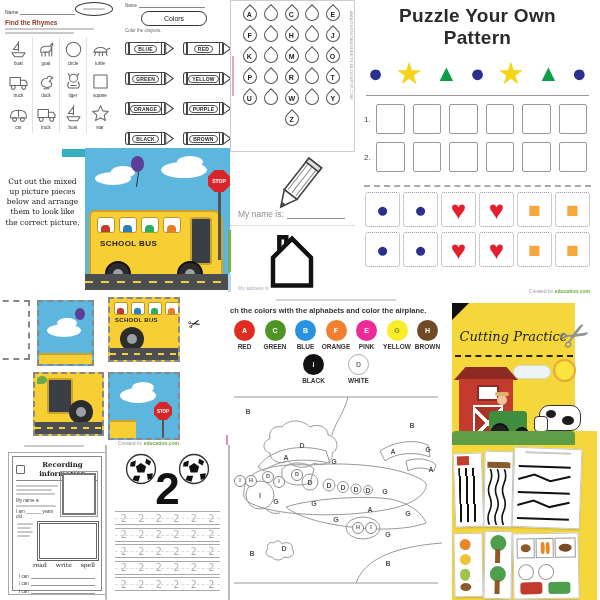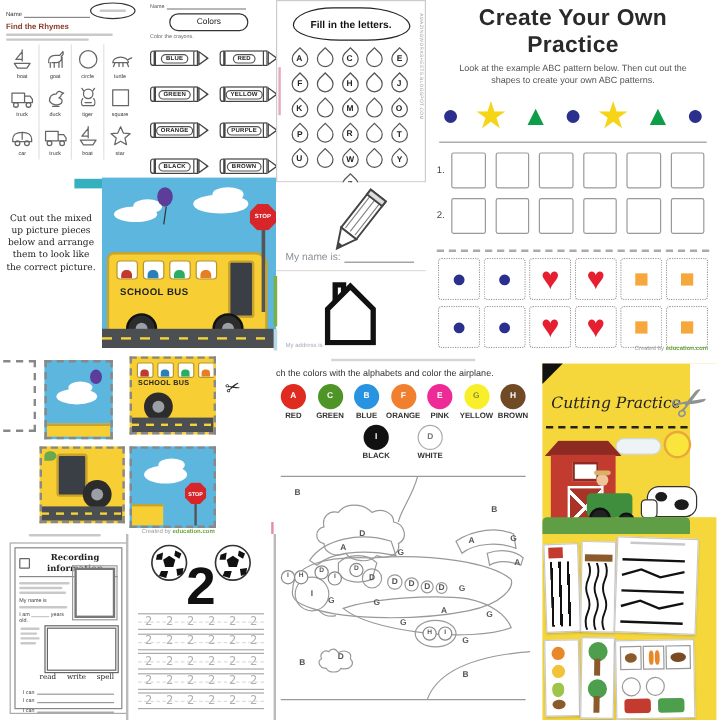--- a/index.html
+++ b/index.html
@@ -140,21 +140,21 @@
   .mini-stop span{color:#fff;font-size:4.5px;font-weight:bold;}
   .mini-pole{position:absolute;width:2px;background:#555;}
   .mini-buscorner{position:absolute;left:0;bottom:0;width:26px;height:16px;background:#f7cf35;border-top:2px solid #c9a32b;}
   .scissors{position:absolute;font-size:15px;color:#222;transform:rotate(-15deg);line-height:1;}
   .pz-footer-l{position:absolute;left:24px;top:151px;width:60px;}
   .pz-created{position:absolute;right:46px;top:148px;font-size:5px;color:#999;}
 
   
   #p-plane{left:225px;top:293px;width:222px;height:307px;padding:2px 5px;}
   .pl-url{width:120px;height:2px;background:#d5d5d5;margin:4px auto 5px;}
-  .pl-head{font-size:7.5px;font-weight:normal;color:#333;}
+  .pl-head{font-size:7.5px;font-weight:bold;color:#333;}
   .legend-row1{display:flex;justify-content:space-between;margin-top:5px;}
   .legend-row2{display:flex;justify-content:center;gap:16px;margin-top:4px;}
   .leg{display:flex;flex-direction:column;align-items:center;width:29px;}
   .leg-circle{width:21px;height:21px;border-radius:50%;display:flex;align-items:center;justify-content:center;
               font-size:7px;font-weight:bold;box-sizing:border-box;}
   .leg-label{font-size:6.5px;font-weight:bold;color:#333;margin-top:2px;}
   .drawing{position:relative;margin-top:7px;width:212px;height:198px;}
   .drawing svg{position:absolute;left:0;top:0;}
   .pletter{position:absolute;font-size:7px;font-weight:bold;color:#555;transform:translate(-50%,-50%);line-height:1;}
   .pletter.circled{border:1px solid #888;border-radius:50%;width:10px;height:10px;
@@ -419,23 +419,20 @@
             <span class="cr-label">BROWN</span>
           </span>
           <span class="cr-band"></span>
           <span class="cr-tip"></span>
         </div>
       </div>
     <div class="tline col-footer"></div>
   </div>
 
   <div class="panel" id="p-letters">
-    <div class="cloud">
-      <span>Fill in the letters.</span>
-    </div>
     <div class="drops-area">
         <div class="drop-col">
           <div class="drop">
             <span>A</span>
           </div>
           <div class="drop">
             <span>F</span>
           </div>
           <div class="drop">
             <span>K</span>
@@ -517,25 +514,21 @@
           <div class="drop">
             <span>Y</span>
           </div>
         </div>
       </div>
     <div class="side-text">AMAZINGWORKSHEETS.BLOGSPOT.COM</div>
     <div class="pink-bar"></div>
   </div>
 
   <div class="panel" id="p-pattern">
-    <div class="pat-title">Create Your Own Practice</div>
-    <div class="pat-instr">
-      <div>Look at the example ABC pattern below. Then cut out the</div>
-      <div>shapes to create your own ABC patterns.</div>
-    </div>
+    <div class="pat-title">Puzzle Your Own Pattern</div>
     <div class="pattern-example">
         <span class="pshape circle" style="color: rgb(43, 47, 142);">●</span>
         <span class="pshape star" style="color: rgb(246, 212, 23);">★</span>
         <span class="pshape triangle" style="color: rgb(14, 158, 73);">▲</span>
         <span class="pshape circle" style="color: rgb(43, 47, 142);">●</span>
         <span class="pshape star" style="color: rgb(246, 212, 23);">★</span>
         <span class="pshape triangle" style="color: rgb(14, 158, 73);">▲</span>
         <span class="pshape circle" style="color: rgb(43, 47, 142);">●</span>
       </div>
     <div class="pat-line"></div>

